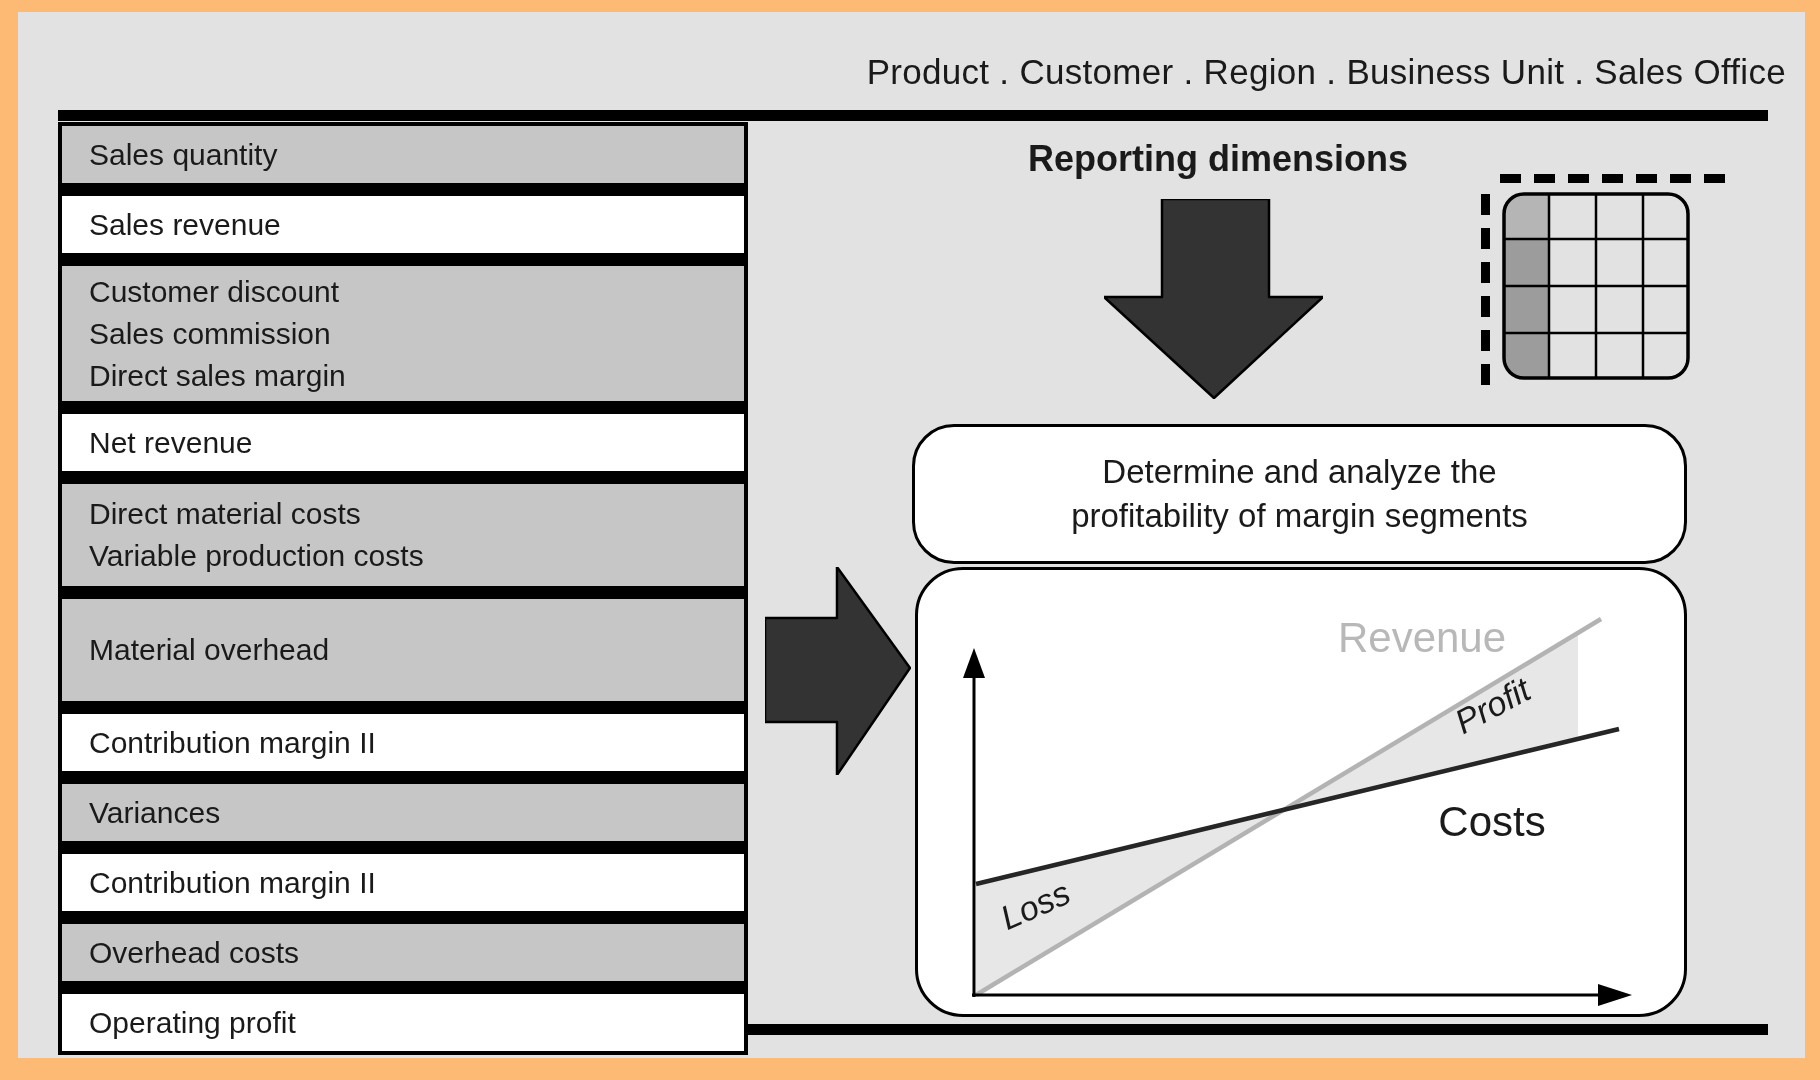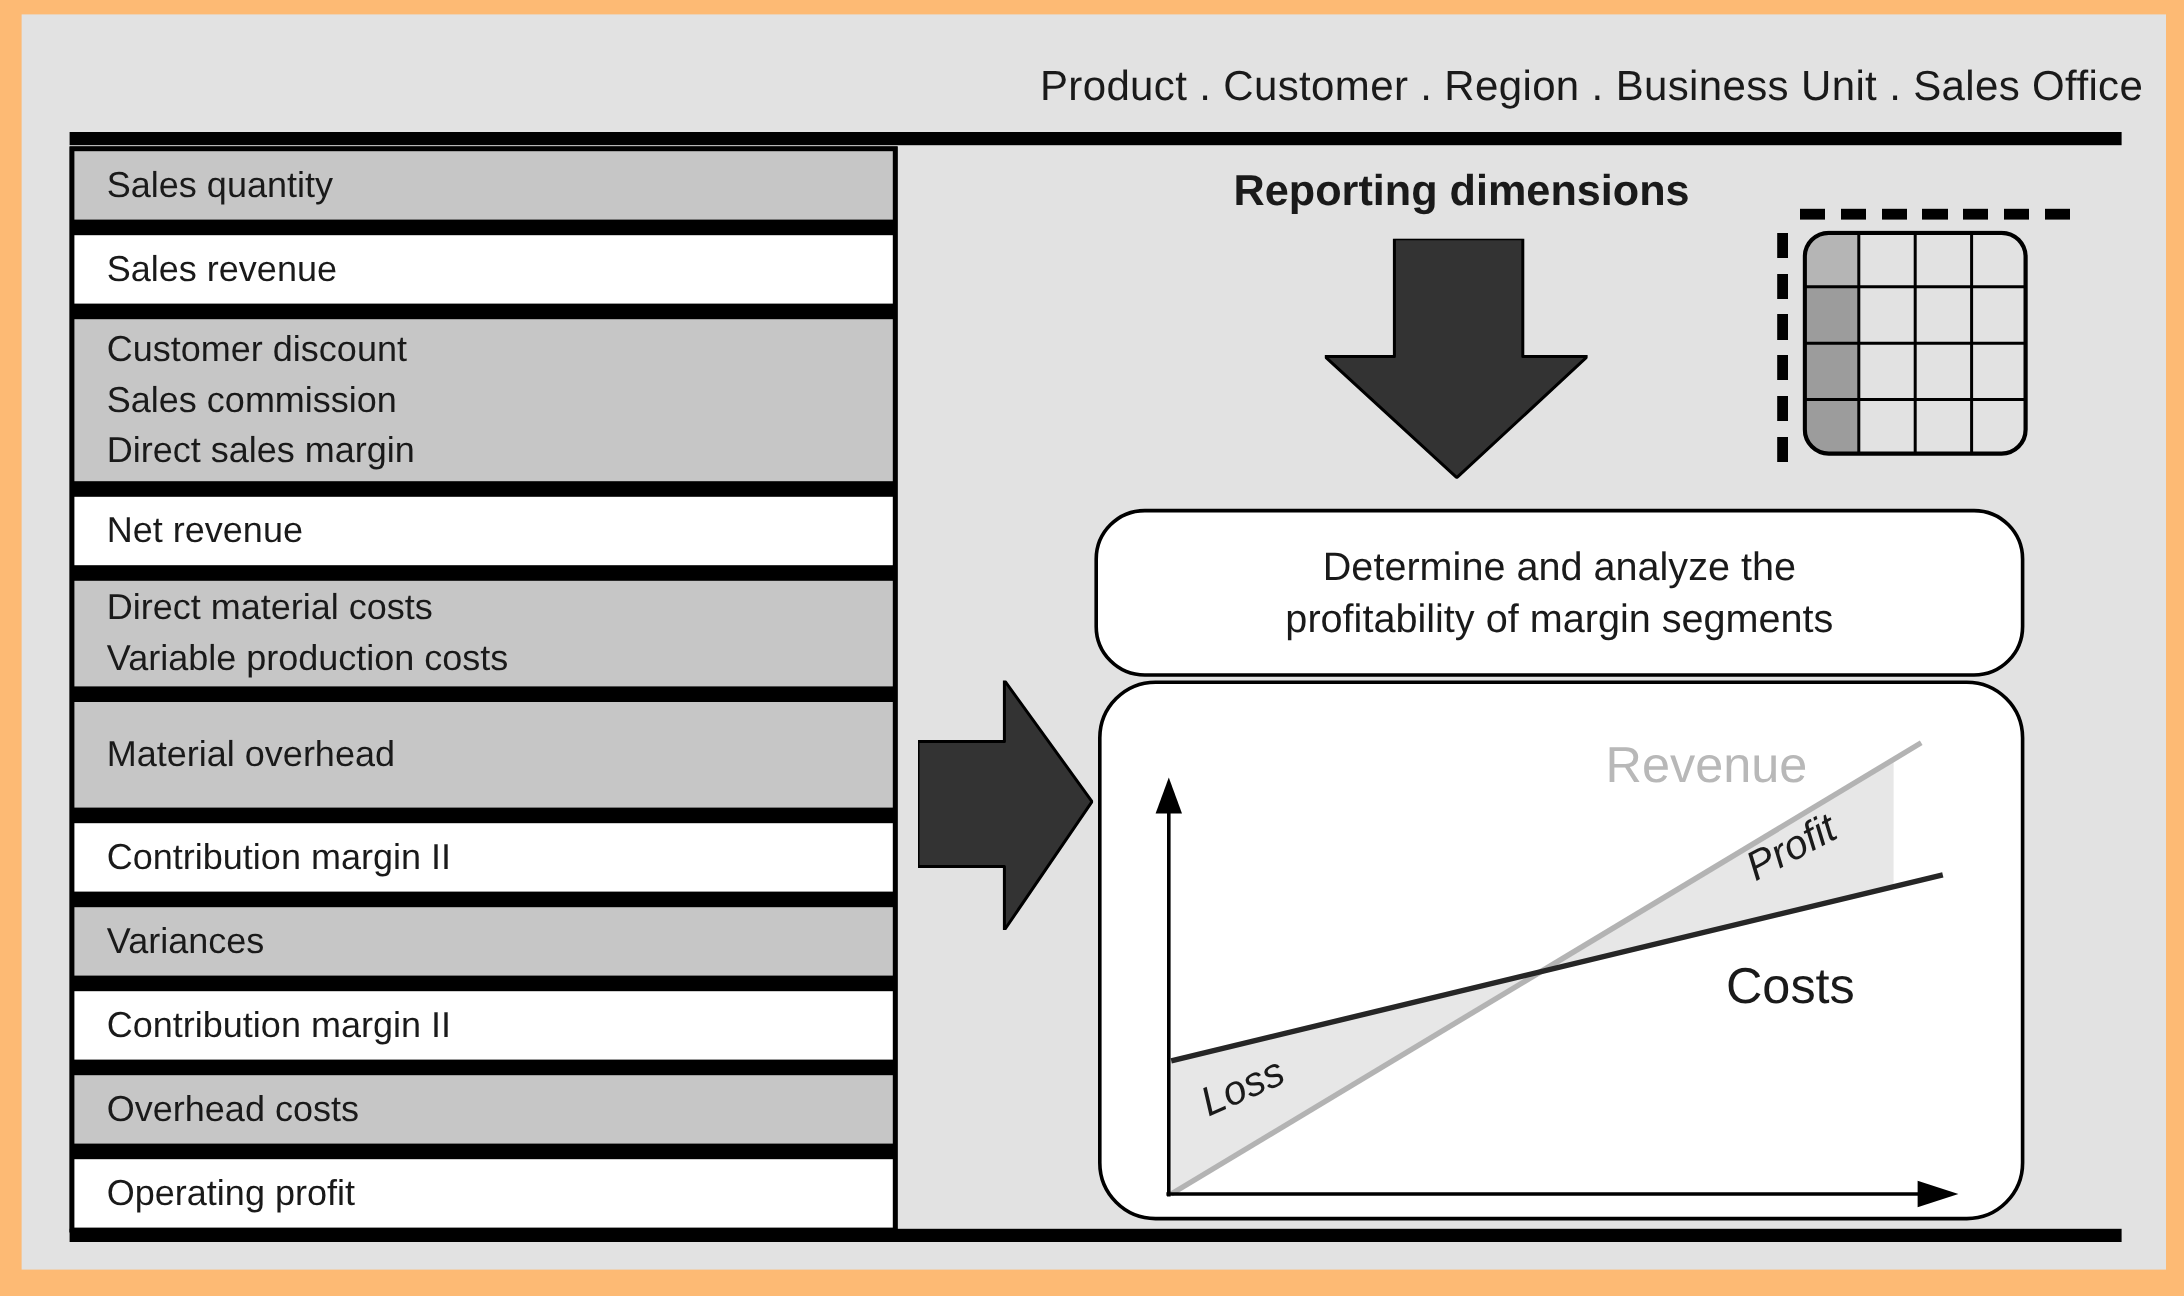--- a/index.html
+++ b/index.html
@@ -22,21 +22,21 @@
   
   .mtable {
     position:absolute; left:58px; top:122px; width:690px;
     box-sizing:border-box; border:4px solid #000; background:#000;
     display:flex; flex-direction:column; gap:13px;
   }
   .row { display:flex; flex-direction:column; justify-content:center; padding-left:27px; font-size:30px; }
   .row.shaded { background:#c6c6c6; }
   .row.plain  { background:#ffffff; }
   .row.h1 { height:57px; }
-  .row.h2 { height:88px; }
+  .row.h2 { height:102px; }
   .row.h3 { height:135px; }
   .row .ln { line-height:42px; white-space:nowrap; }
 
   .heading {
     position:absolute; left:1018px; top:138px; width:400px;
     text-align:center; font-size:36px; font-weight:bold; white-space:nowrap;
   }
 
   .svg-abs { position:absolute; }
 

